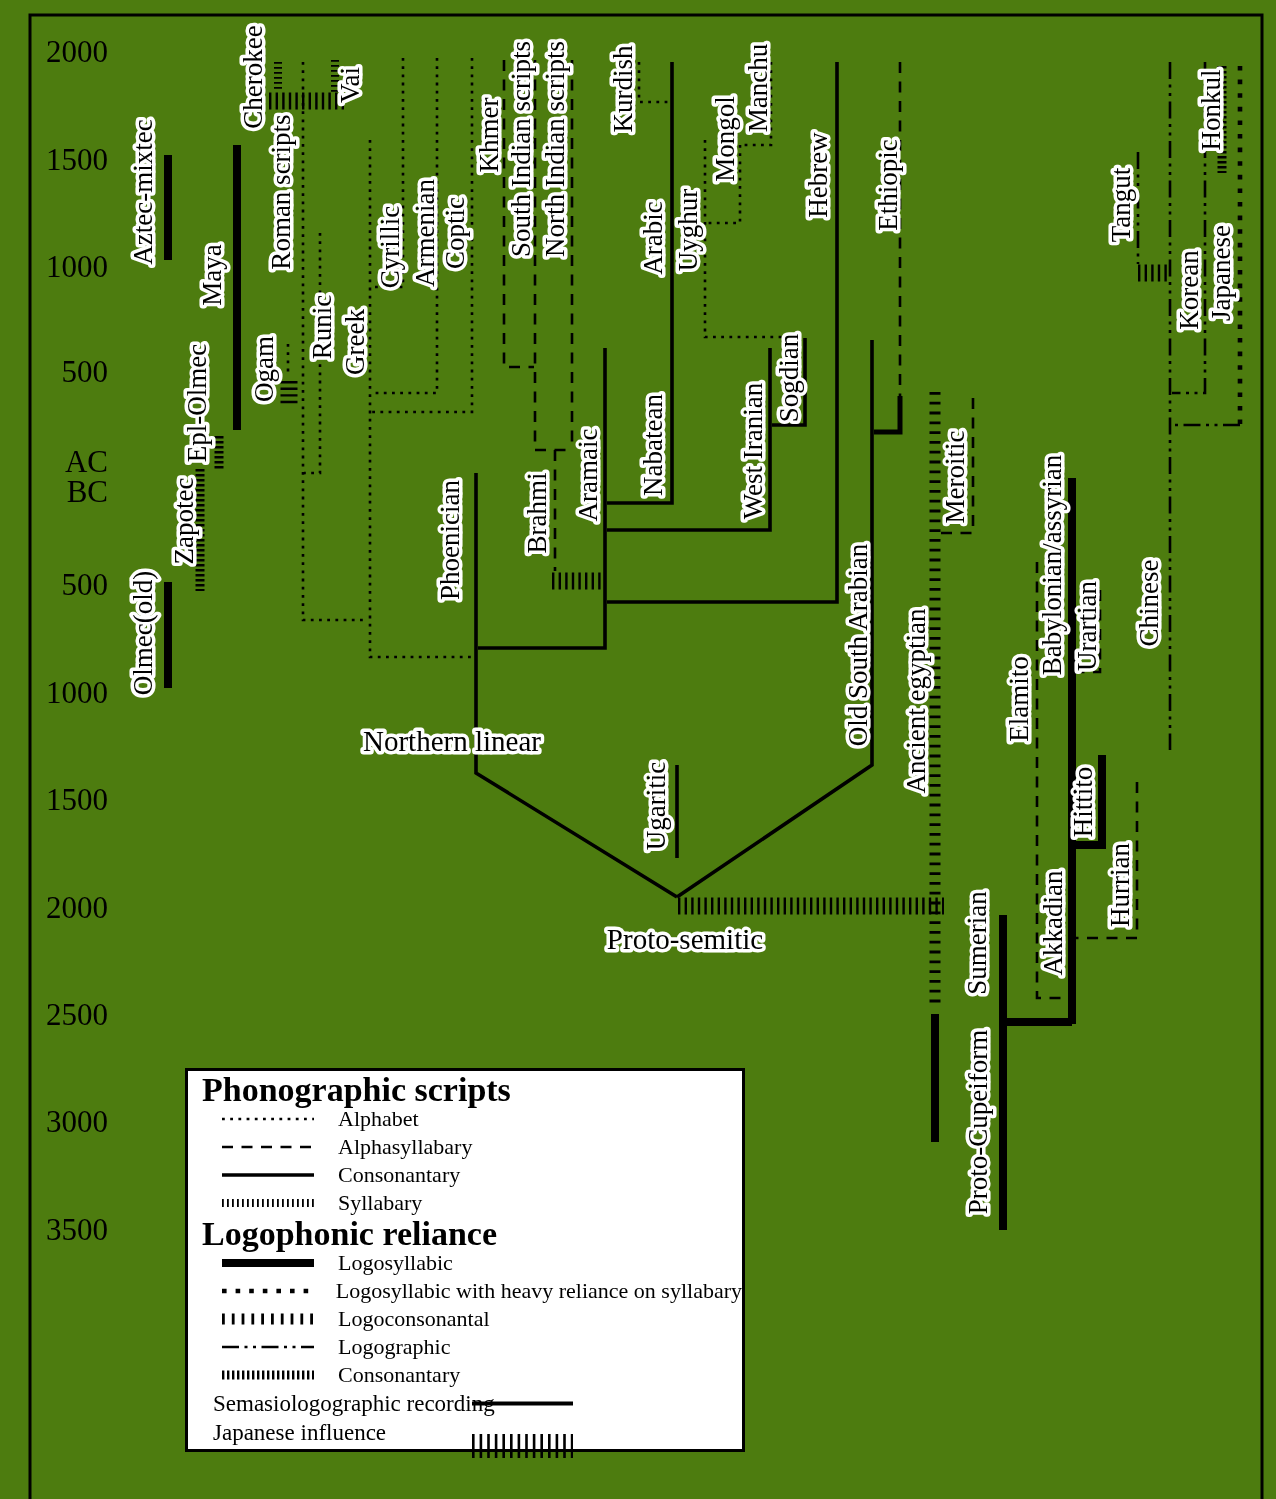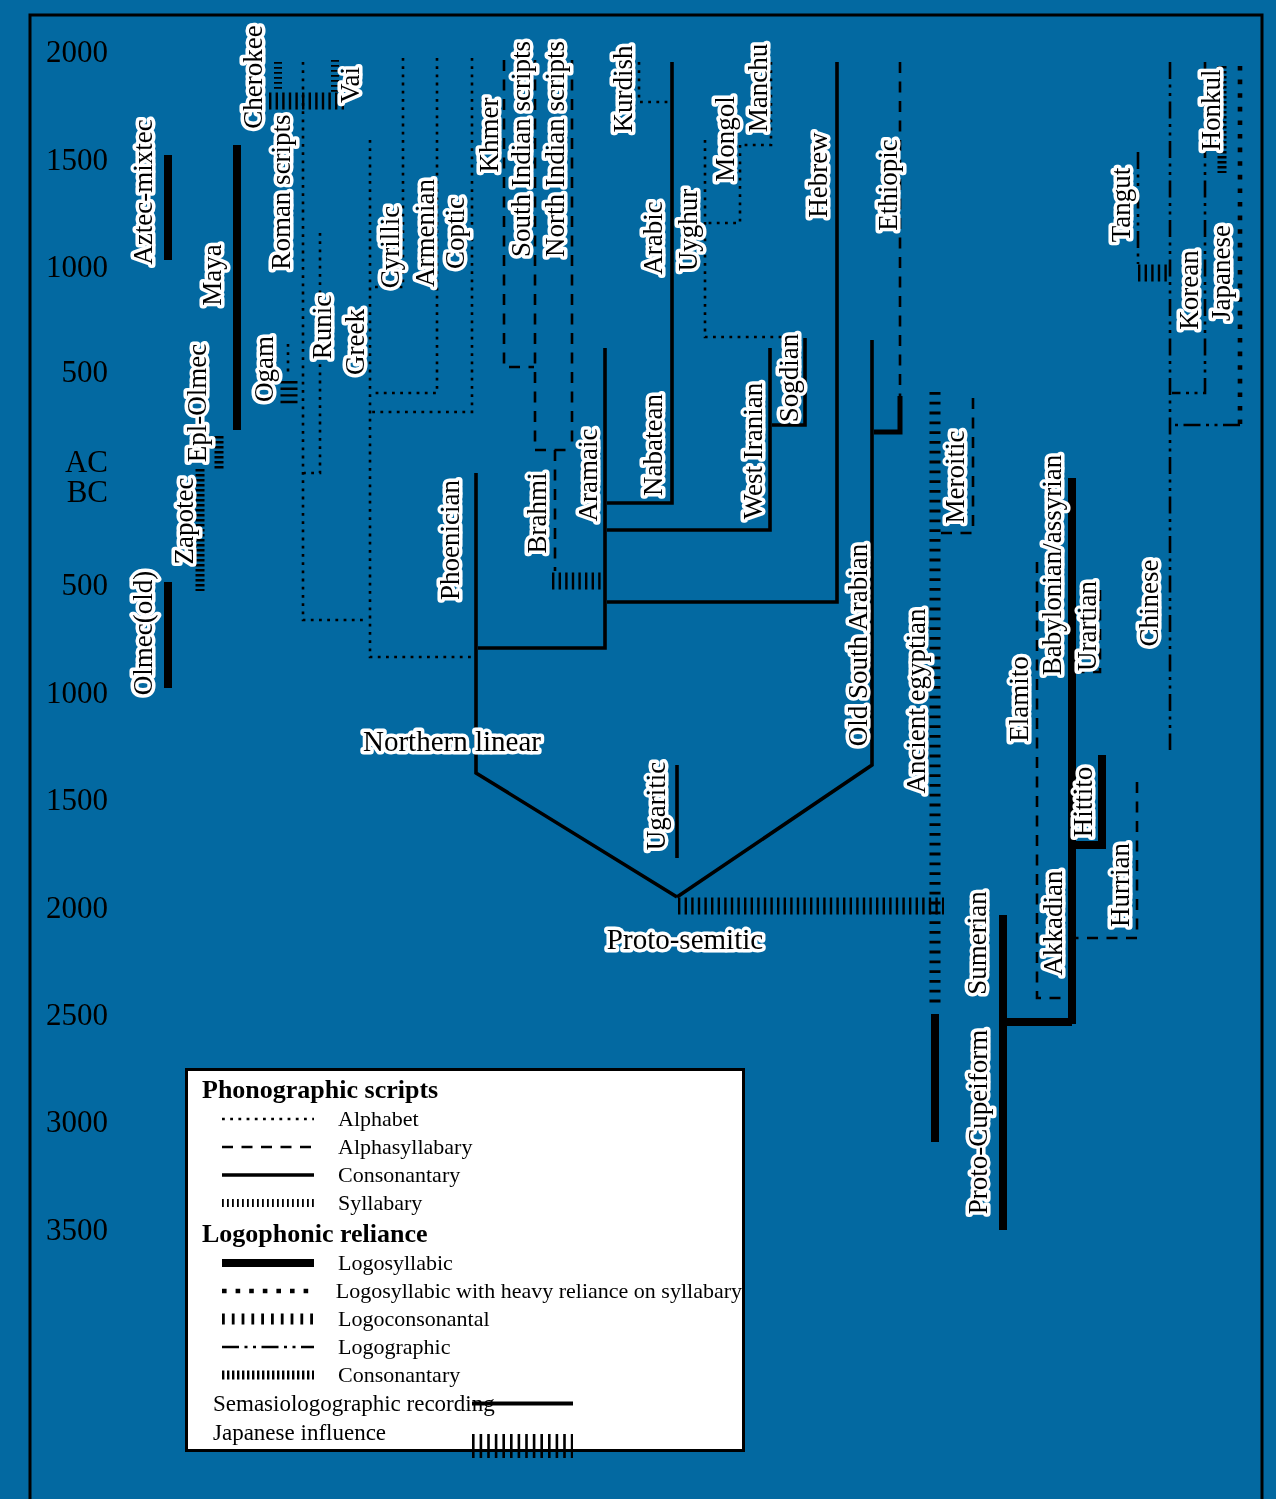--- a/index.html
+++ b/index.html
@@ -1,26 +1,26 @@
 <!DOCTYPE html>
 <html><head>
 <meta charset="utf-8">
 <style>
   html,body{margin:0;padding:0;background:#ffffff;}
-  .stage{position:relative;width:1276px;height:1499px;background:#0369a1;overflow:hidden;
+  .stage{position:relative;width:1276px;height:1499px;background:#4d7c0f;overflow:hidden;
          font-family:"Liberation Serif",serif;}
   #diagram{position:absolute;left:0;top:0;}
   .script-label{font-family:"Liberation Serif",serif;font-size:27px;fill:#000;
                 paint-order:stroke;stroke:#ffffff;stroke-width:7px;stroke-linejoin:round;}
   .flat-label{font-family:"Liberation Serif",serif;font-size:29px;fill:#000;
               paint-order:stroke;stroke:#ffffff;stroke-width:7px;stroke-linejoin:round;}
   .timeline-label{font-family:"Liberation Serif",serif;font-size:31px;fill:#000;}
   .legend{position:absolute;left:185px;top:1068px;width:560px;height:384px;
           border:3px solid #000;box-sizing:border-box;background:#fff;}
-  .lg-heading{font-size:26px;font-weight:bold;color:#000;margin:4px 8px 0 14px;height:30px;line-height:30px;}
+  .lg-heading{font-size:34px;font-weight:bold;color:#000;margin:4px 8px 0 14px;height:30px;line-height:30px;}
   .lg-heading.second{margin-top:2px;}
   .lg-row{height:28px;display:flex;align-items:center;padding-left:32px;}
   .lg-label{font-size:22px;color:#000;margin-left:22px;white-space:nowrap;}
   .lg-row-special{height:29px;position:relative;padding-left:25px;display:flex;align-items:center;}
   .lg-label-special{font-size:23px;color:#000;white-space:nowrap;}
   .lg-row-special svg{position:absolute;left:282px;top:0;}
 </style>
 </head>
 <body>
 

